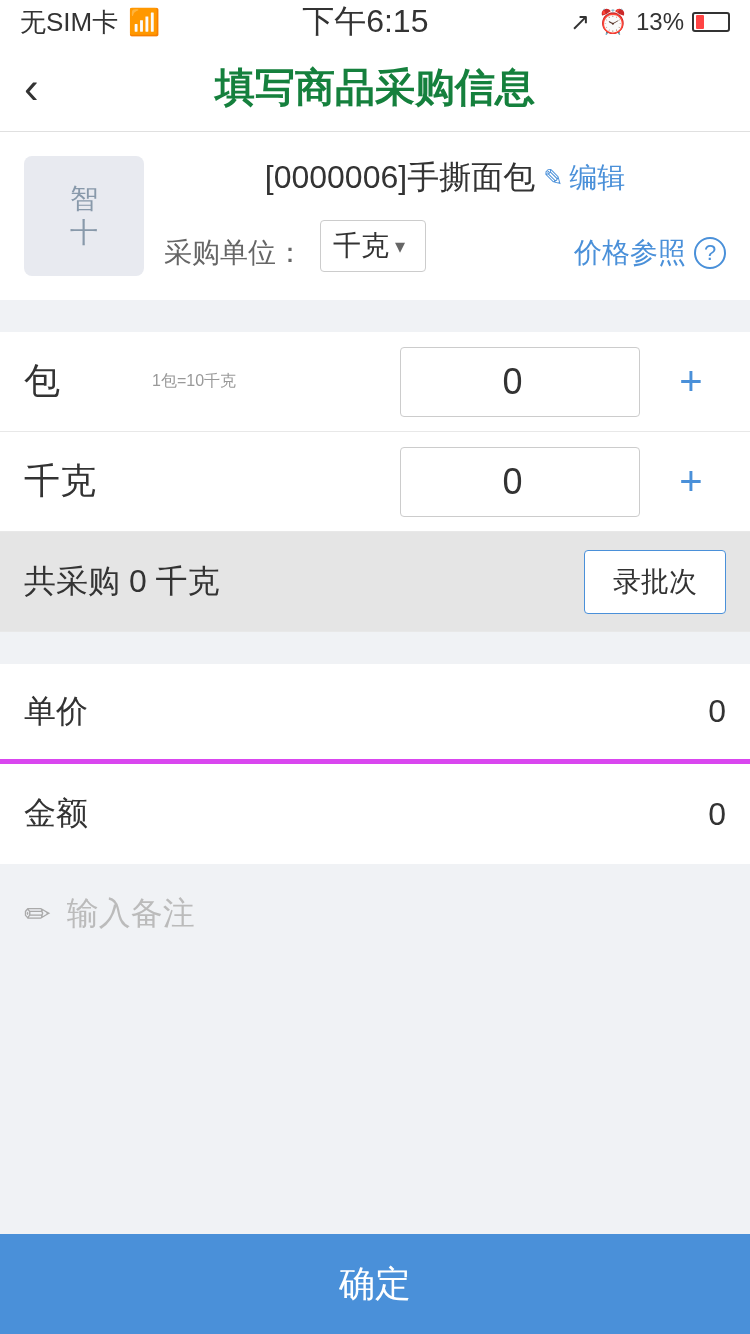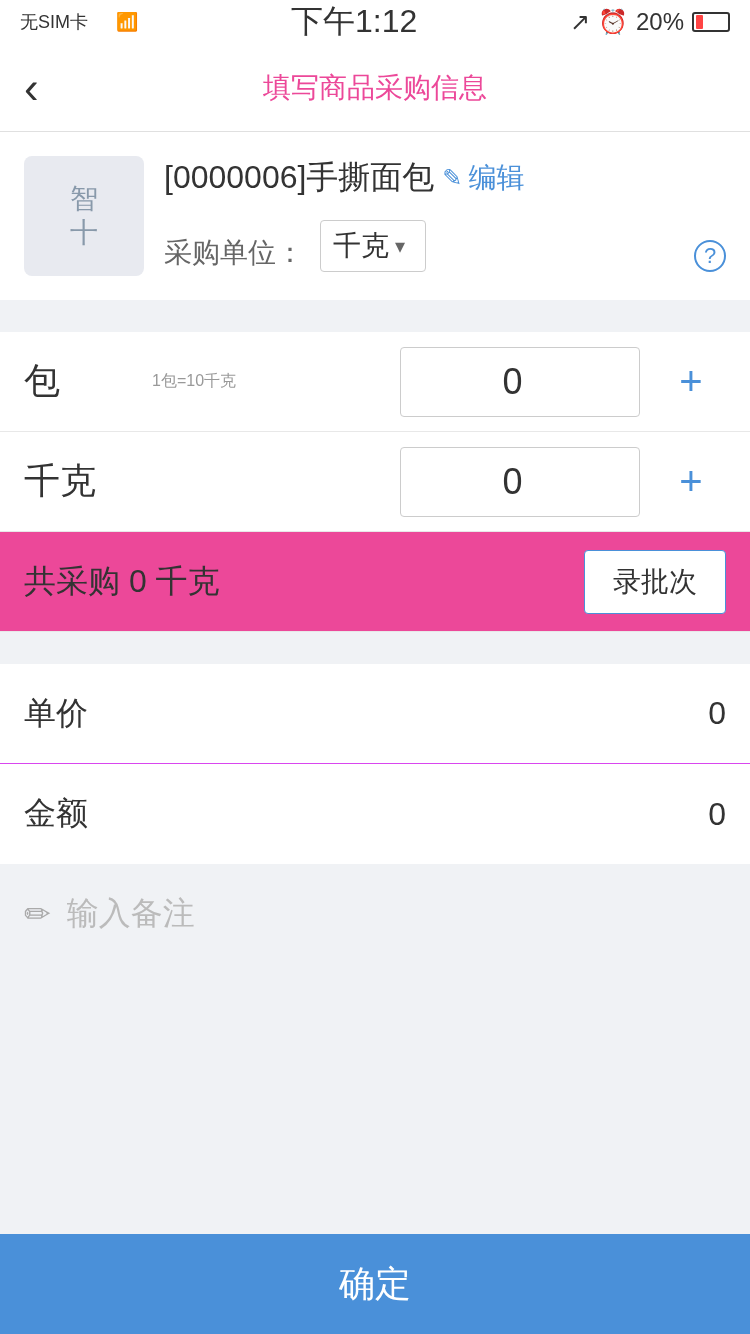--- a/index.html
+++ b/index.html
@@ -16,21 +16,21 @@
     
     .status-bar {
       height: 44px;
       background: #fff;
       display: flex;
       align-items: center;
       justify-content: space-between;
       padding: 0 20px;
       font-size: 28px;
     }
-    .status-left { display: flex; align-items: center; gap: 28px; font-size: 18px; }
+    .status-left { display: flex; align-items: center; gap: 10px; font-size: 26px; }
     .status-center { font-size: 32px; font-weight: 500; }
     .status-right { display: flex; align-items: center; gap: 8px; font-size: 24px; }
     .battery-icon {
       display: inline-flex; align-items: center;
       border: 2px solid #333; border-radius: 3px; padding: 1px 2px;
       position: relative; width: 38px; height: 20px;
     }
     .battery-fill { background: #f44; height: 14px; width: 25%; border-radius: 1px; }
 
     
@@ -41,21 +41,21 @@
       align-items: center;
       justify-content: center;
       position: relative;
       border-bottom: 1px solid #e0e0e0;
     }
     .nav-back {
       position: absolute; left: 24px;
       font-size: 44px; color: #333; cursor: pointer;
       display: flex; align-items: center;
     }
-    .nav-title { font-size: 28px; font-weight: 400; color: #ec4899; }
+    .nav-title { font-size: 40px; font-weight: 700; color: #15803d; }
 
     
     .product-section {
       background: #fff;
       padding: 24px;
       display: flex;
       align-items: flex-start;
       gap: 20px;
       margin-bottom: 16px;
     }
@@ -64,21 +64,21 @@
       background: #e8eaf0;
       border-radius: 8px;
       display: flex; align-items: center; justify-content: center;
       flex-shrink: 0;
     }
     .product-logo {
       font-size: 28px; color: #8899aa; text-align: center; line-height: 1.2;
     }
     .product-info { flex: 1; }
     .product-name-row {
-      display: flex; justify-content: flex-start; align-items: center;
+      display: flex; justify-content: center; align-items: center;
       margin-bottom: 20px;
       gap: 8px;
     }
     .product-name { font-size: 32px; font-weight: 500; color: #333; }
     .edit-btn { color: #4a90d9; font-size: 28px; display: flex; align-items: center; gap: 6px; cursor: pointer; }
     .edit-icon { font-size: 24px; }
     .unit-row { display: flex; align-items: flex-end; gap: 16px; }
     .unit-label { font-size: 28px; color: #666; }
     .unit-select {
       border: 1px solid #ccc; border-radius: 4px; padding: 6px 20px 6px 12px;
@@ -120,36 +120,36 @@
     }
     .plus-btn {
       width: 70px; height: 70px; margin-left: 16px;
       display: flex; align-items: center; justify-content: center;
       font-size: 40px; color: #4a90d9; cursor: pointer;
     }
 
     
     .total-row {
       display: flex; align-items: center; justify-content: space-between;
-      padding: 0 24px; height: 100px; background: #ec4899;
+      padding: 0 24px; height: 100px; background: #e5e5e5;
       border-bottom: 1px solid #e8e8e8;
     }
     .total-label { font-size: 32px; color: #333; }
     .batch-btn {
       border: 1px solid #4a90d9; border-radius: 4px;
       padding: 12px 28px; font-size: 28px; color: #333; background: #fff;
       cursor: pointer;
     }
 
     
     .price-section { background: #fff; margin-top: 16px; }
     .price-row {
       display: flex; align-items: center; justify-content: space-between;
       padding: 0 24px; height: 100px;
-      border-bottom: 1px solid #d946ef;
+      border-bottom: 5px solid #d946ef;
     }
     .price-row:last-child { border-bottom: none; }
     .price-label { font-size: 32px; color: #333; }
     .price-value { font-size: 32px; color: #333; }
 
     
     .remark-section {
       background: #f0f2f5; padding: 28px 24px;
       display: flex; align-items: center; gap: 16px;
       margin-top: 0;
@@ -177,25 +177,25 @@
 </head>
 <body>
 
 <div class="content-wrapper">
 
   <div class="status-bar">
     <div class="status-left">
       <span>无SIM卡</span>
       <span>📶</span>
     </div>
-    <div class="status-center">下午1:12</div>
+    <div class="status-center">下午6:15</div>
     <div class="status-right">
       <span>↗</span>
       <span>⏰</span>
-      <span>20%</span>
+      <span>13%</span>
       <span class="battery-icon">
         <span class="battery-fill"></span>
       </span>
     </div>
   </div>
 
   <div class="nav-bar">
     <div class="nav-back">
       <span>‹</span>
     </div>
@@ -219,20 +219,21 @@
           <span>编辑</span>
         </div>
       </div>
       <div class="unit-row">
         <span class="unit-label">采购单位：</span>
         <div class="unit-select">
           <span>千克</span>
           <span class="unit-select-arrow">▾</span>
         </div>
         <div class="price-ref">
+          <span>价格参照</span>
           <div class="price-ref-icon">?</div>
         </div>
       </div>
     </div>
   </div>
 
   <div class="section-divider"></div>
 
   <div class="input-section">
 

